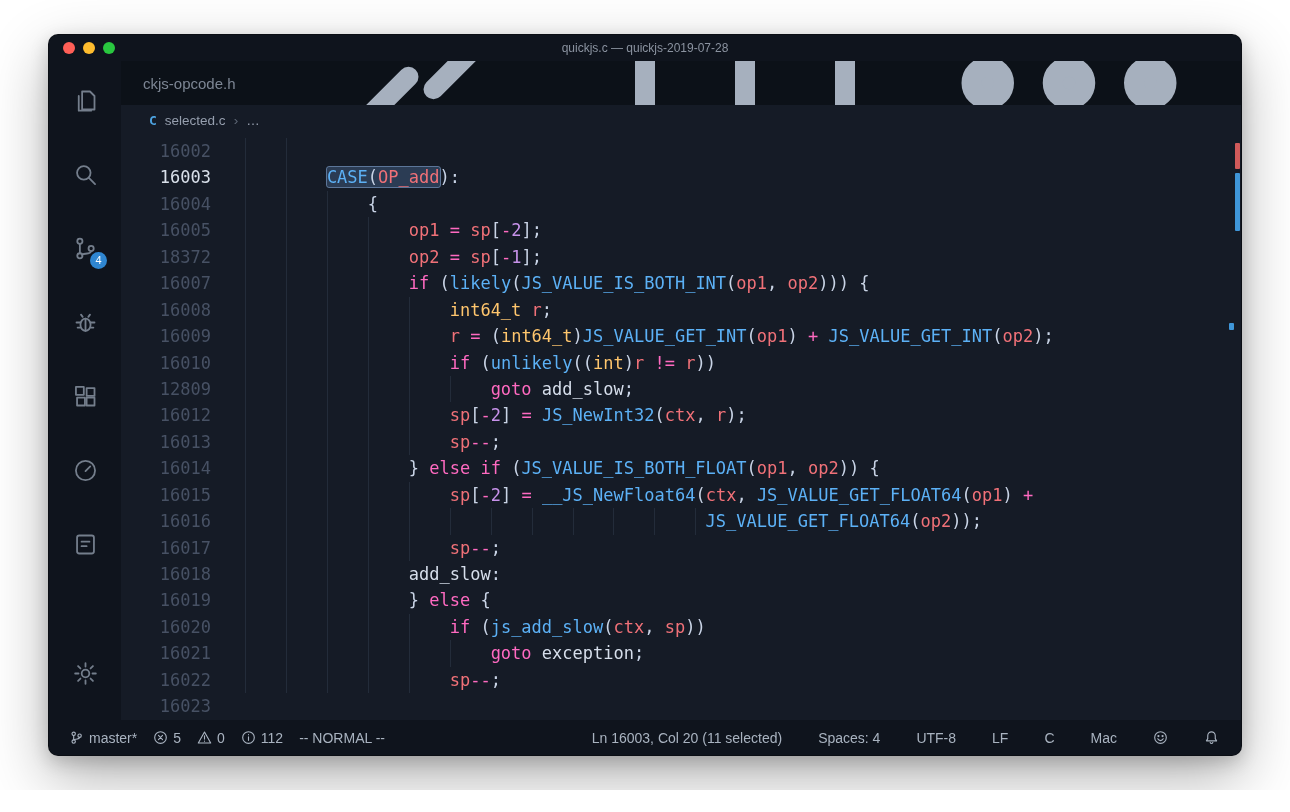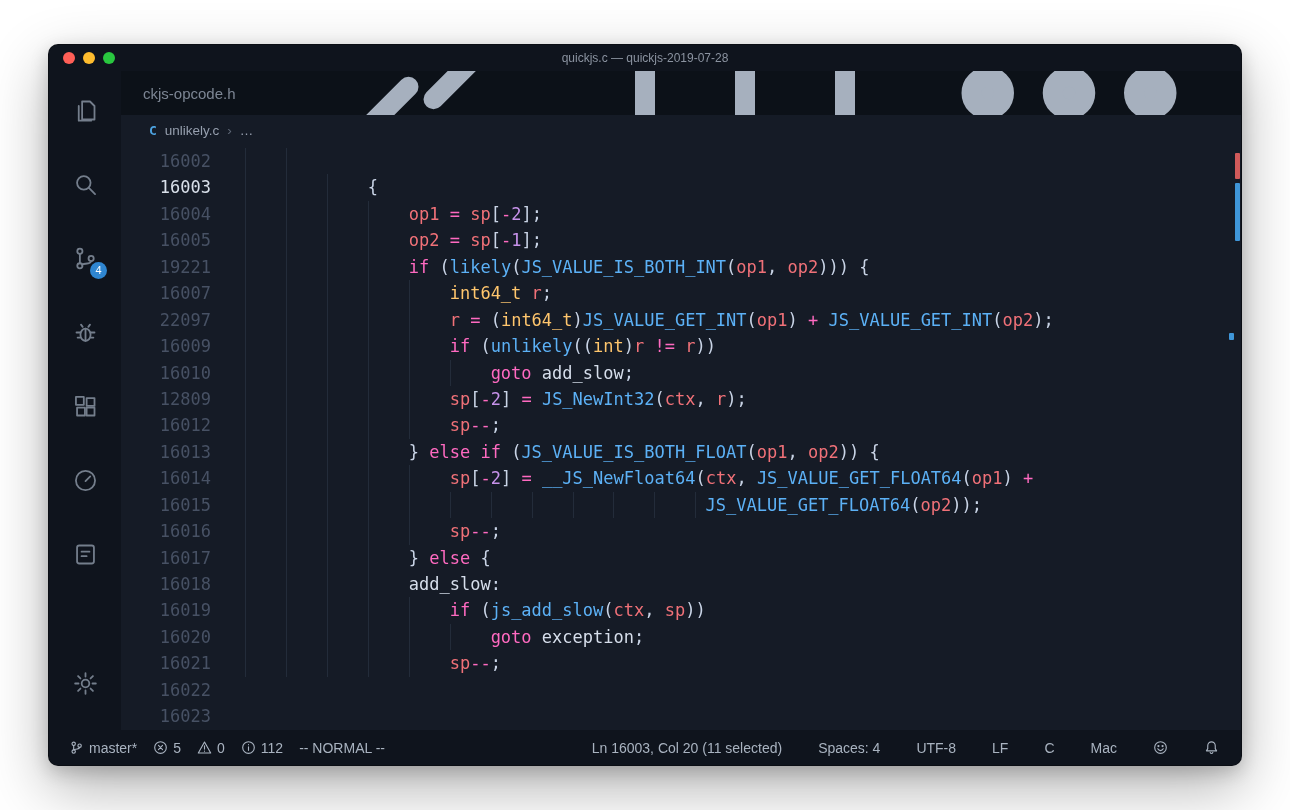--- a/index.html
+++ b/index.html
@@ -1,20 +1,20 @@
 <!DOCTYPE html>
 <html style="--bg-editor: #151B26; --bg-chrome: #0F141D; --bg-tab-inactive: #0C1118; --accent-badge: #2F86D1; --cicon: #4DA3E0; --guide: #232C3A; --linenum: #475164; --linenum-active: #D9E0EA; --tok-kw: #FF6AC1; --tok-fn: #5CB1F6; --tok-type: #FFC66D; --tok-var: #F07178; --tok-num: #C792EA; --tok-pu: #C9D4E6; --tok-pl: #D6DEEB; --sel-bg: rgba(96,139,193,0.30); --sel-border: rgba(140,180,230,0.60); --mark-red: #D05A5A; --mark-blue: #3F96D8; --traffic-red: #FF5F57; --traffic-yellow: #FEBC2E; --traffic-green: #29C73F;"><head>
 <meta charset="utf-8">
 <style>
   * { box-sizing: border-box; margin: 0; padding: 0; }
   html,body { background:#ffffff; }
   body { padding: 30px 0; font-family: "Liberation Sans", sans-serif; }
 
   .window {
-    width: 1194px; height: 722px; margin: 14px auto;
+    width: 1194px; height: 722px; margin: 4px auto;
     background: var(--bg-editor);
     border-radius: 10px; overflow: hidden;
     box-shadow: 0 22px 60px rgba(0,0,0,.30), 0 6px 18px rgba(0,0,0,.18);
     display: flex; flex-direction: column;
     border: 1px solid rgba(0,0,0,.45);
   }
 
   
   .titlebar { height: 26px; background: var(--bg-chrome); display:flex; align-items:center; position:relative; flex:none; }
   .traffic { display:flex; gap:8px; padding-left:14px; }
@@ -177,68 +177,69 @@
             <span><span class="icon"><svg viewBox="0 0 24 24" fill="none" stroke="currentColor" stroke-width="1.6" stroke-linecap="round" stroke-linejoin="round">
                   <circle cx="5.5" cy="12" r="1.3" fill="currentColor"></circle>
                   <circle cx="12" cy="12" r="1.3" fill="currentColor"></circle>
                   <circle cx="18.5" cy="12" r="1.3" fill="currentColor"></circle>
                 </svg></span></span>
           </div>
       </div>
 
       <div class="breadcrumb">
         <span class="cicon">C</span>
-        <span>unlikely.c</span>
+        <span>selected.c</span>
         <span class="crumb-sep">›</span>
         <span>…</span>
       </div>
 
       <div class="editorbody">
         <div class="gutter">
             <div class="ln">16002</div>
             <div class="ln active">16003</div>
             <div class="ln">16004</div>
             <div class="ln">16005</div>
-            <div class="ln">19221</div>
+            <div class="ln">18372</div>
             <div class="ln">16007</div>
-            <div class="ln">22097</div>
+            <div class="ln">16008</div>
             <div class="ln">16009</div>
             <div class="ln">16010</div>
             <div class="ln">12809</div>
             <div class="ln">16012</div>
             <div class="ln">16013</div>
             <div class="ln">16014</div>
             <div class="ln">16015</div>
             <div class="ln">16016</div>
             <div class="ln">16017</div>
             <div class="ln">16018</div>
             <div class="ln">16019</div>
             <div class="ln">16020</div>
             <div class="ln">16021</div>
             <div class="ln">16022</div>
             <div class="ln">16023</div>
           </div>
         <div class="codearea">
             <div class="code-line"><span class="indent" style="width: 4ch;"></span><span class="indent" style="width: 4ch;"></span></div>
+            <div class="code-line"><span class="indent" style="width: 4ch;"></span><span class="indent" style="width: 4ch;"></span><span class="sel"><span class="tok-fn">CASE</span><span class="tok-pu">(</span><span class="tok-var">OP_add</span></span><span class="tok-pu">):</span></div>
             <div class="code-line"><span class="indent" style="width: 4ch;"></span><span class="indent" style="width: 4ch;"></span><span class="indent" style="width: 4ch;"></span><span class="tok-pu">{</span></div>
             <div class="code-line"><span class="indent" style="width: 4ch;"></span><span class="indent" style="width: 4ch;"></span><span class="indent" style="width: 4ch;"></span><span class="indent" style="width: 4ch;"></span><span class="tok-var">op1</span><span class="tok-kw"> = </span><span class="tok-var">sp</span><span class="tok-pu">[</span><span class="tok-kw">-</span><span class="tok-num">2</span><span class="tok-pu">];</span></div>
             <div class="code-line"><span class="indent" style="width: 4ch;"></span><span class="indent" style="width: 4ch;"></span><span class="indent" style="width: 4ch;"></span><span class="indent" style="width: 4ch;"></span><span class="tok-var">op2</span><span class="tok-kw"> = </span><span class="tok-var">sp</span><span class="tok-pu">[</span><span class="tok-kw">-</span><span class="tok-num">1</span><span class="tok-pu">];</span></div>
             <div class="code-line"><span class="indent" style="width: 4ch;"></span><span class="indent" style="width: 4ch;"></span><span class="indent" style="width: 4ch;"></span><span class="indent" style="width: 4ch;"></span><span class="tok-kw">if</span><span class="tok-pu"> (</span><span class="tok-fn">likely</span><span class="tok-pu">(</span><span class="tok-fn">JS_VALUE_IS_BOTH_INT</span><span class="tok-pu">(</span><span class="tok-var">op1</span><span class="tok-pu">, </span><span class="tok-var">op2</span><span class="tok-pu">))) {</span></div>
             <div class="code-line"><span class="indent" style="width: 4ch;"></span><span class="indent" style="width: 4ch;"></span><span class="indent" style="width: 4ch;"></span><span class="indent" style="width: 4ch;"></span><span class="indent" style="width: 4ch;"></span><span class="tok-type">int64_t </span><span class="tok-var">r</span><span class="tok-pu">;</span></div>
             <div class="code-line"><span class="indent" style="width: 4ch;"></span><span class="indent" style="width: 4ch;"></span><span class="indent" style="width: 4ch;"></span><span class="indent" style="width: 4ch;"></span><span class="indent" style="width: 4ch;"></span><span class="tok-var">r</span><span class="tok-kw"> = </span><span class="tok-pu">(</span><span class="tok-type">int64_t</span><span class="tok-pu">)</span><span class="tok-fn">JS_VALUE_GET_INT</span><span class="tok-pu">(</span><span class="tok-var">op1</span><span class="tok-pu">)</span><span class="tok-kw"> + </span><span class="tok-fn">JS_VALUE_GET_INT</span><span class="tok-pu">(</span><span class="tok-var">op2</span><span class="tok-pu">);</span></div>
             <div class="code-line"><span class="indent" style="width: 4ch;"></span><span class="indent" style="width: 4ch;"></span><span class="indent" style="width: 4ch;"></span><span class="indent" style="width: 4ch;"></span><span class="indent" style="width: 4ch;"></span><span class="tok-kw">if</span><span class="tok-pu"> (</span><span class="tok-fn">unlikely</span><span class="tok-pu">((</span><span class="tok-type">int</span><span class="tok-pu">)</span><span class="tok-var">r</span><span class="tok-kw"> != </span><span class="tok-var">r</span><span class="tok-pu">))</span></div>
             <div class="code-line"><span class="indent" style="width: 4ch;"></span><span class="indent" style="width: 4ch;"></span><span class="indent" style="width: 4ch;"></span><span class="indent" style="width: 4ch;"></span><span class="indent" style="width: 4ch;"></span><span class="indent" style="width: 4ch;"></span><span class="tok-kw">goto</span><span class="tok-pl"> add_slow</span><span class="tok-pu">;</span></div>
             <div class="code-line"><span class="indent" style="width: 4ch;"></span><span class="indent" style="width: 4ch;"></span><span class="indent" style="width: 4ch;"></span><span class="indent" style="width: 4ch;"></span><span class="indent" style="width: 4ch;"></span><span class="tok-var">sp</span><span class="tok-pu">[</span><span class="tok-kw">-</span><span class="tok-num">2</span><span class="tok-pu">]</span><span class="tok-kw"> = </span><span class="tok-fn">JS_NewInt32</span><span class="tok-pu">(</span><span class="tok-var">ctx</span><span class="tok-pu">, </span><span class="tok-var">r</span><span class="tok-pu">);</span></div>
             <div class="code-line"><span class="indent" style="width: 4ch;"></span><span class="indent" style="width: 4ch;"></span><span class="indent" style="width: 4ch;"></span><span class="indent" style="width: 4ch;"></span><span class="indent" style="width: 4ch;"></span><span class="tok-var">sp</span><span class="tok-kw">--</span><span class="tok-pu">;</span></div>
             <div class="code-line"><span class="indent" style="width: 4ch;"></span><span class="indent" style="width: 4ch;"></span><span class="indent" style="width: 4ch;"></span><span class="indent" style="width: 4ch;"></span><span class="tok-pu">} </span><span class="tok-kw">else if</span><span class="tok-pu"> (</span><span class="tok-fn">JS_VALUE_IS_BOTH_FLOAT</span><span class="tok-pu">(</span><span class="tok-var">op1</span><span class="tok-pu">, </span><span class="tok-var">op2</span><span class="tok-pu">)) {</span></div>
             <div class="code-line"><span class="indent" style="width: 4ch;"></span><span class="indent" style="width: 4ch;"></span><span class="indent" style="width: 4ch;"></span><span class="indent" style="width: 4ch;"></span><span class="indent" style="width: 4ch;"></span><span class="tok-var">sp</span><span class="tok-pu">[</span><span class="tok-kw">-</span><span class="tok-num">2</span><span class="tok-pu">]</span><span class="tok-kw"> = </span><span class="tok-fn">__JS_NewFloat64</span><span class="tok-pu">(</span><span class="tok-var">ctx</span><span class="tok-pu">, </span><span class="tok-fn">JS_VALUE_GET_FLOAT64</span><span class="tok-pu">(</span><span class="tok-var">op1</span><span class="tok-pu">)</span><span class="tok-kw"> +</span></div>
             <div class="code-line"><span class="indent" style="width: 4ch;"></span><span class="indent" style="width: 4ch;"></span><span class="indent" style="width: 4ch;"></span><span class="indent" style="width: 4ch;"></span><span class="indent" style="width: 4ch;"></span><span class="indent" style="width: 4ch;"></span><span class="indent" style="width: 4ch;"></span><span class="indent" style="width: 4ch;"></span><span class="indent" style="width: 4ch;"></span><span class="indent" style="width: 4ch;"></span><span class="indent" style="width: 4ch;"></span><span class="indent" style="width: 1ch;"></span><span class="tok-fn">JS_VALUE_GET_FLOAT64</span><span class="tok-pu">(</span><span class="tok-var">op2</span><span class="tok-pu">));</span></div>
             <div class="code-line"><span class="indent" style="width: 4ch;"></span><span class="indent" style="width: 4ch;"></span><span class="indent" style="width: 4ch;"></span><span class="indent" style="width: 4ch;"></span><span class="indent" style="width: 4ch;"></span><span class="tok-var">sp</span><span class="tok-kw">--</span><span class="tok-pu">;</span></div>
+            <div class="code-line"><span class="indent" style="width: 4ch;"></span><span class="indent" style="width: 4ch;"></span><span class="indent" style="width: 4ch;"></span><span class="indent" style="width: 4ch;"></span><span class="tok-pl">add_slow</span><span class="tok-pu">:</span></div>
             <div class="code-line"><span class="indent" style="width: 4ch;"></span><span class="indent" style="width: 4ch;"></span><span class="indent" style="width: 4ch;"></span><span class="indent" style="width: 4ch;"></span><span class="tok-pu">} </span><span class="tok-kw">else</span><span class="tok-pu"> {</span></div>
-            <div class="code-line"><span class="indent" style="width: 4ch;"></span><span class="indent" style="width: 4ch;"></span><span class="indent" style="width: 4ch;"></span><span class="indent" style="width: 4ch;"></span><span class="tok-pl">add_slow</span><span class="tok-pu">:</span></div>
             <div class="code-line"><span class="indent" style="width: 4ch;"></span><span class="indent" style="width: 4ch;"></span><span class="indent" style="width: 4ch;"></span><span class="indent" style="width: 4ch;"></span><span class="indent" style="width: 4ch;"></span><span class="tok-kw">if</span><span class="tok-pu"> (</span><span class="tok-fn">js_add_slow</span><span class="tok-pu">(</span><span class="tok-var">ctx</span><span class="tok-pu">, </span><span class="tok-var">sp</span><span class="tok-pu">))</span></div>
             <div class="code-line"><span class="indent" style="width: 4ch;"></span><span class="indent" style="width: 4ch;"></span><span class="indent" style="width: 4ch;"></span><span class="indent" style="width: 4ch;"></span><span class="indent" style="width: 4ch;"></span><span class="indent" style="width: 4ch;"></span><span class="tok-kw">goto</span><span class="tok-pl"> exception</span><span class="tok-pu">;</span></div>
             <div class="code-line"><span class="indent" style="width: 4ch;"></span><span class="indent" style="width: 4ch;"></span><span class="indent" style="width: 4ch;"></span><span class="indent" style="width: 4ch;"></span><span class="indent" style="width: 4ch;"></span><span class="tok-var">sp</span><span class="tok-kw">--</span><span class="tok-pu">;</span></div>
           </div>
         <div class="ruler">
             <div class="mark" style="top: 8px; height: 26px; right: 1px; background: var(--mark-red);"></div>
             <div class="mark" style="top: 38px; height: 58px; right: 1px; background: var(--mark-blue);"></div>
             <div class="mark" style="top: 188px; height: 7px; right: 7px; background: var(--mark-blue);"></div>
           </div>
       </div>

